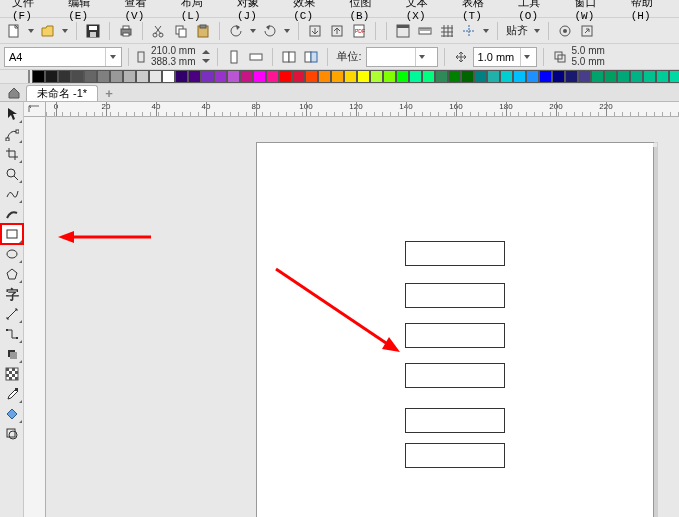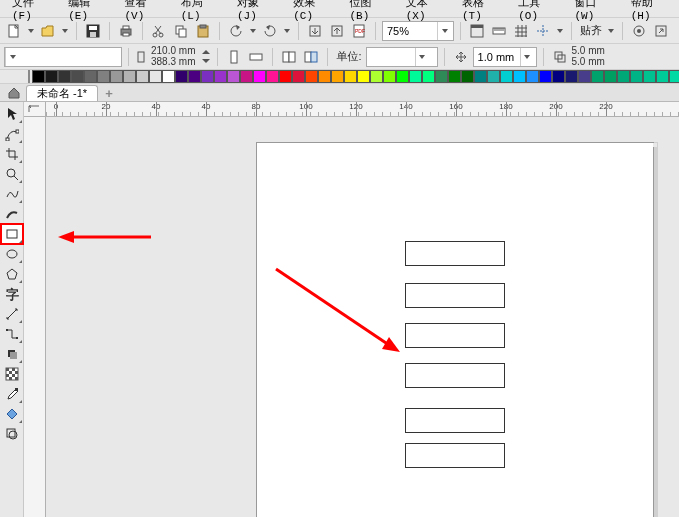--- a/index.html
+++ b/index.html
@@ -292,28 +292,20 @@
         <path d="M7 10 L7 4 M4 7 L7 4 L10 7" stroke="#555" fill="none"></path>
       </svg>
   </div>
   <div class="tb-btn">
     <svg width="14" height="14">
         <rect x="2" y="1" width="10" height="12" fill="#fff" stroke="#555"></rect>
         <text x="3" y="9" font-size="5" fill="#b00">PDF</text>
       </svg>
   </div>
   <div class="tb-sep"></div>
-  <div class="combo" style="width:72px">
-    <input style="width: 54px;" value="75%">
-    <div class="caret">
-        <svg width="6" height="4">
-          <polygon points="0,0 6,0 3,4" fill="#555"></polygon>
-        </svg>
-      </div>
-  </div>
   <div class="tb-sep"></div>
   <div class="tb-btn">
     <svg width="14" height="14">
         <rect x="1" y="1" width="12" height="12" fill="none" stroke="#555"></rect>
         <rect x="1" y="1" width="12" height="3" fill="#555"></rect>
       </svg>
   </div>
   <div class="tb-btn">
     <svg width="14" height="14">
         <rect x="1" y="4" width="12" height="6" fill="#fff" stroke="#555"></rect>
@@ -352,20 +344,21 @@
   <div class="tb-btn">
     <svg width="14" height="14">
         <rect x="2" y="2" width="10" height="10" fill="none" stroke="#555"></rect>
         <path d="M5 9 L9 5 M9 5 h-3 M9 5 v3" stroke="#555" fill="none"></path>
       </svg>
   </div>
 </div>
 
 <div class="toolbar">
   <div class="combo" style="width:118px">
+    <input style="width: 100px;" value="A4">
     <div class="caret">
         <svg width="6" height="4">
           <polygon points="0,0 6,0 3,4" fill="#555"></polygon>
         </svg>
       </div>
   </div>
   <div class="tb-sep"></div>
   <div class="tb-btn" style="width:14px">
     <svg width="12" height="12">
         <rect x="2" y="1" width="6" height="10" fill="none" stroke="#555"></rect>

